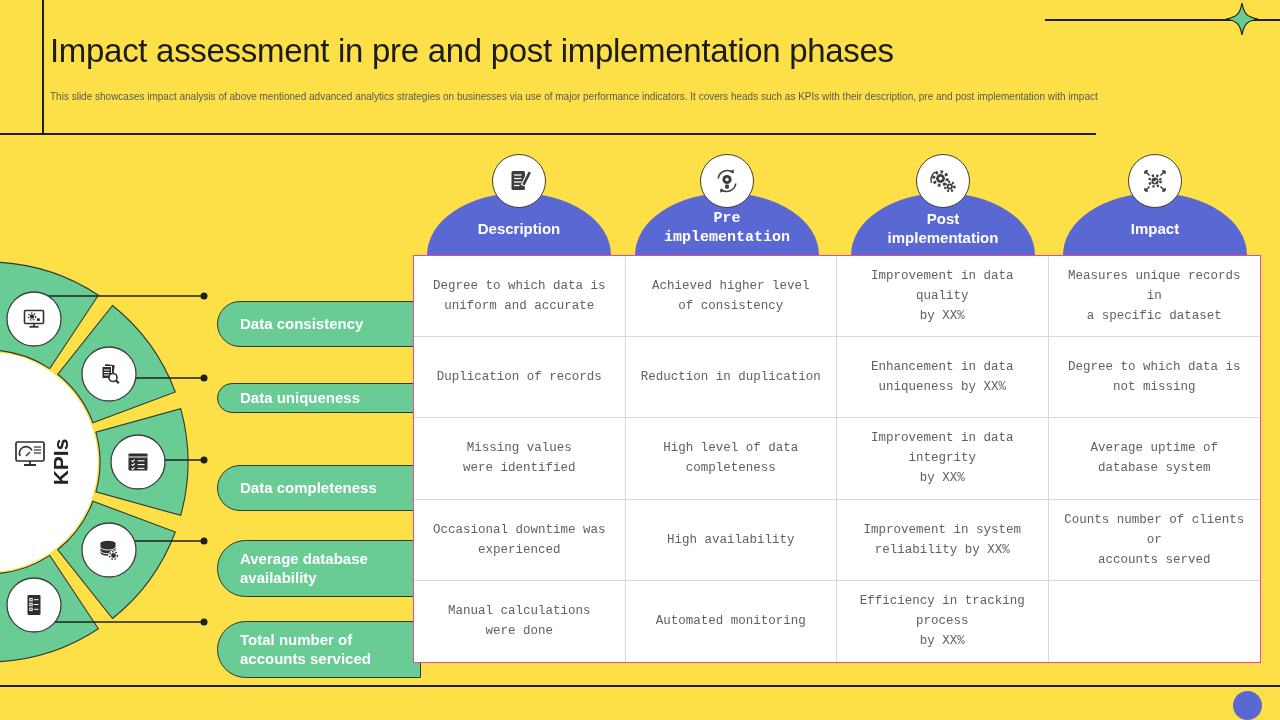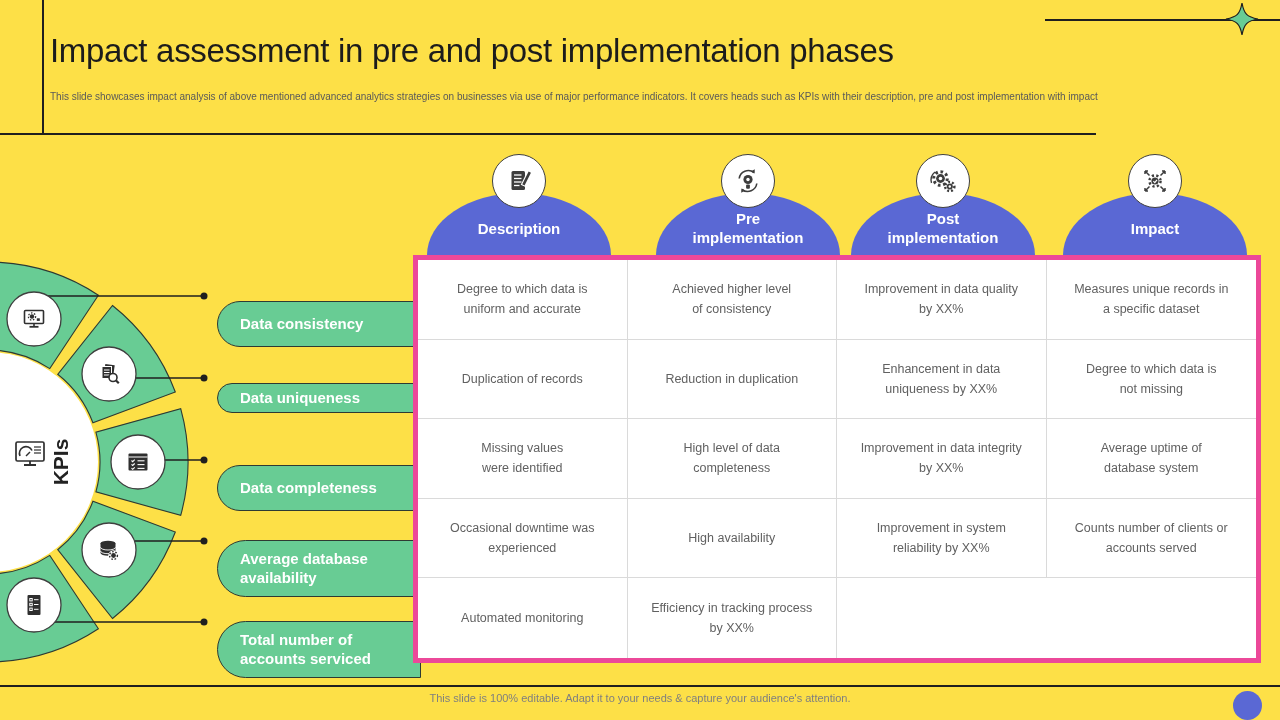--- a/index.html
+++ b/index.html
@@ -23,30 +23,30 @@
           color:#fff; font-weight:bold; font-size:15px; line-height:1.25; display:flex; align-items:center;
           padding-left:22px; white-space:pre-line; z-index:1;margin-top:28px; }
   .pill-1 { top:273px; height:46px; border-radius:24px 0 0 24px; }
   .pill-2 { top:355px; height:30px; border-radius:24px 0 0 24px; }
   .pill-3 { top:437px; height:46px; border-radius:24px 0 0 24px; }
   .pill-4 { top:512px; height:57px; border-radius:29px 0 0 29px; }
   .pill-5 { top:593px; height:57px; border-radius:29px 0 0 29px; }
 
   
   .table { position:absolute; left:413px; top:255px; width:848px; height:408px; z-index:2; background:#fff;
-           border:5px solid #ec4899; display:grid; grid-template-columns:repeat(4,1fr); grid-template-rows:repeat(5,1fr); }
+           border:1px solid #ec4899; display:grid; grid-template-columns:repeat(4,1fr); grid-template-rows:repeat(5,1fr);font-family:Liberation Mono, monospace; }
   .cell { border-right:1px solid #dadada; border-bottom:1px solid #dadada; display:flex; align-items:center;
           justify-content:center; text-align:center; color:#616161; font-size:12.5px; line-height:1.6;
           padding:4px 12px; white-space:pre-line; }
   .cell:nth-child(4n) { border-right:none; }
   .cell:nth-child(n+17) { border-bottom:none; }
 
   
   .col-head { position:absolute; top:154px; width:212px; height:101px; z-index:3; }
-  .col-head.c1 { left:413px; } .col-head.c2 { left:642px; } .col-head.c3 { left:837px; } .col-head.c4 { left:1049px; }
+  .col-head.c1 { left:413px; } .col-head.c2 { left:621px;font-family:Liberation Mono, monospace; } .col-head.c3 { left:837px; } .col-head.c4 { left:1049px; }
   .head-dome { position:absolute; left:14px; bottom:0; width:184px; height:62px; background:var(--blue);
                border-radius:92px 92px 0 0 / 62px 62px 0 0; display:flex; align-items:center; justify-content:center;
                color:#fff; font-weight:bold; font-size:15px; line-height:1.25; text-align:center; white-space:pre-line;
                padding-top:10px; }
   .head-circle { position:absolute; left:79px; top:0; width:54px; height:54px; border-radius:50%; background:#fff;
                  border:1.3px solid #3f3f3f; display:flex; align-items:center; justify-content:center; }
 
   
   .footer-line { position:absolute; left:0; top:685px; width:1280px; height:1.5px; background:#1f1f1f; }
   .footer-note { position:absolute; left:0; top:692px; width:1280px; text-align:center; font-size:11px; color:#7f7f7f; }
@@ -200,20 +200,22 @@
 by XX%</div>
     <div class="cell">Average uptime of
 database system</div>
     <div class="cell">Occasional downtime was
 experienced</div>
     <div class="cell">High availability</div>
     <div class="cell">Improvement in system
 reliability by XX%</div>
     <div class="cell">Counts number of clients or
 accounts served</div>
+    <div class="cell">Manual calculations
+were done</div>
     <div class="cell">Automated monitoring</div>
     <div class="cell">Efficiency in tracking process
 by XX%</div>
   </div>
 
   <div class="col-head c1">
     <div class="head-dome"><span>Description</span></div>
     <div class="head-circle">
       <svg width="30" height="30" viewBox="0 0 30 30">
         <rect x="7.5" y="5" width="13.5" height="19" rx="1.5" fill="#3d3d3d"></rect>
@@ -270,16 +272,15 @@
           <path d="M9.5 9.5 L5 5 M5 5 L5 8 M5 5 L8 5"></path>
           <path d="M20.5 9.5 L25 5 M25 5 L25 8 M25 5 L22 5"></path>
           <path d="M9.5 20.5 L5 25 M5 25 L5 22 M5 25 L8 25"></path>
           <path d="M20.5 20.5 L25 25 M25 25 L25 22 M25 25 L22 25"></path>
         </g>
       </svg>
     </div>
   </div>
 
   <div class="footer-line"></div>
-  <div class="footer-note">This slide is 100% editable. Adapt it to your needs &amp; capture your audience's attention.</div>
   <div class="footer-dot"></div>
 
 </div>
 
 </body></html>

